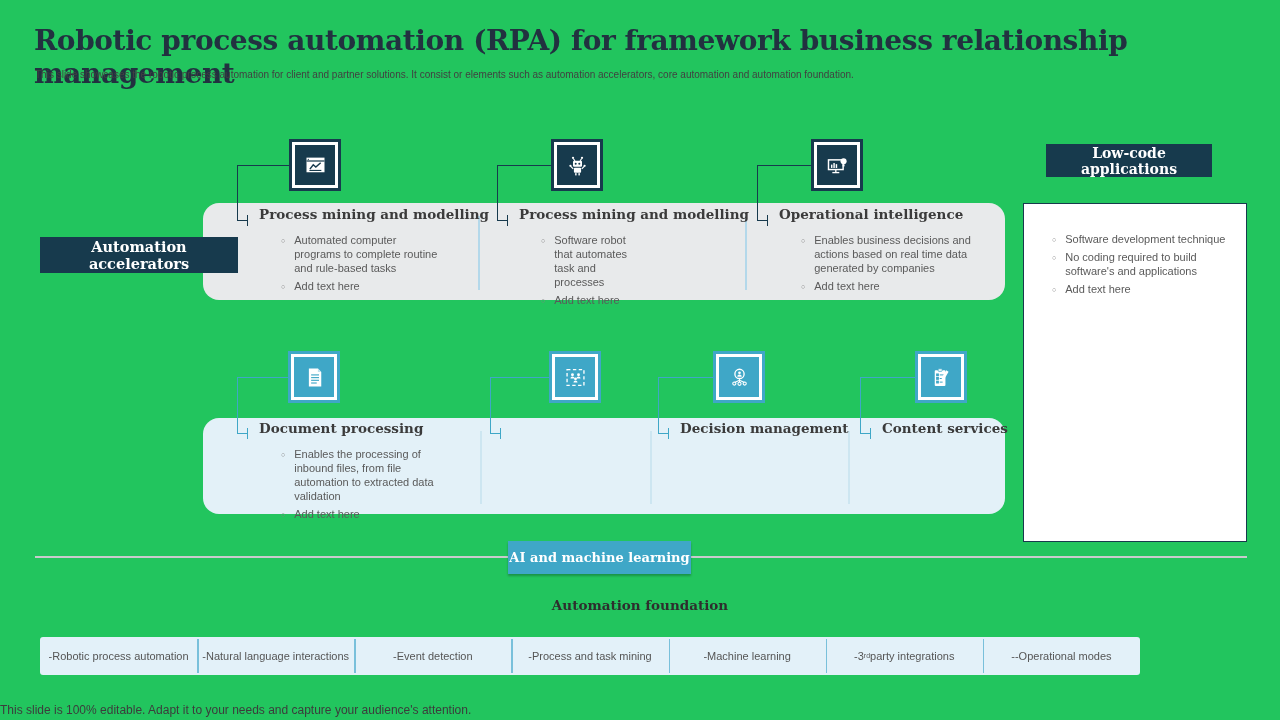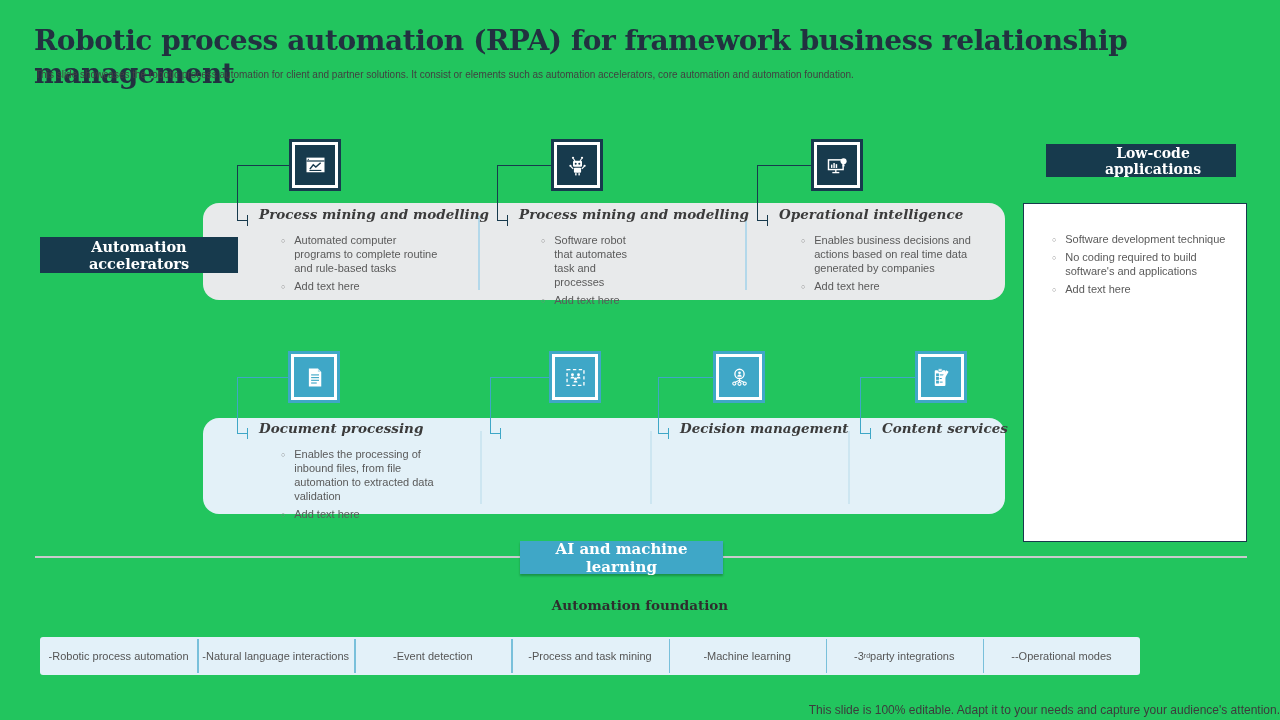--- a/index.html
+++ b/index.html
@@ -33,41 +33,41 @@
   .conn{position:absolute;border-left:1.5px solid;border-top:1.5px solid;box-sizing:border-box;}
   .conn.navy{border-color:#173a4d;}
   .conn.cyan{border-color:#3fa7c7;}
   .conn::before{content:"";position:absolute;left:-1px;bottom:-1px;width:10px;height:1.5px;}
   .conn::after{content:"";position:absolute;left:8.5px;bottom:-6px;width:1.5px;height:11px;}
   .conn.navy::before,.conn.navy::after{background:#173a4d;}
   .conn.cyan::before,.conn.cyan::after{background:#3fa7c7;}
   
   .col{position:absolute;}
   .col-head{font-family:"DejaVu Serif",serif;font-weight:700;font-size:13.5px;color:#3b3b3b;
-            padding-left:16px;margin-bottom:11px;white-space:nowrap;font-style:italic;}
+            padding-left:16px;margin-bottom:11px;white-space:nowrap;}
   ul.bullets{list-style:none;margin:12px;padding:0 0 0 26px;}
   ul.bullets li{display:flex;gap:9px;font-size:11px;color:#5a5a5a;line-height:1.27;margin-bottom:4px;}
   ul.bullets li::before{content:"○";font-size:7px;color:#828282;line-height:2;flex:0 0 auto;}
   
   .lc-box{position:absolute;left:1023px;top:203px;width:224px;height:339px;box-sizing:border-box;
           background:#fff;border:1.6px solid #173a4d;padding:17px 2px 0 8px;}
   .lc-box ul.bullets{padding-left:8px;}
   
   .hr{position:absolute;left:35px;top:556px;width:1212px;height:1.5px;background:#c9cbcd;}
-  .ai-btn{left:520px;top:541px;width:203px;height:33px;font-size:15px;
+  .ai-btn{left:508px;top:541px;width:183px;height:33px;font-size:13px;
           box-shadow:0 2px 2px rgba(0,0,0,0.25);}
   .foundation-head{position:absolute;left:0;top:597px;width:1280px;text-align:center;
           font-family:"DejaVu Serif",serif;font-weight:700;font-size:13.5px;color:#2e2e2e;}
   .strip{position:absolute;left:40px;top:637px;width:1100px;height:38px;background:#e3f1f9;
          display:flex;border-radius:3px;}
   .cell{flex:1;display:flex;align-items:center;justify-content:center;
         font-size:11px;color:#555;position:relative;text-align:center;}
   .cell + .cell::before{content:"";position:absolute;left:0;top:2px;bottom:2px;width:1.6px;background:#79c0db;}
   .cell sup{font-size:7px;line-height:0;}
-  .footer{position:absolute;left:0;top:703px;width:1280px;text-align:right;font-size:12px;color:#3c3c3c;}
+  .footer{position:absolute;left:0;top:703px;width:1280px;text-align:left;font-size:12px;color:#3c3c3c;}
 </style>
 </head>
 <body>
 
 <div id="slide">
 
   <div class="title">Robotic process automation (RPA) for framework business relationship management</div>
   <div class="subtitle">This slide showcases the robotic process automation for client and partner solutions. It consist or elements such as automation accelerators, core automation and automation foundation.</div>
 
   <div class="band band-top"></div>
@@ -152,21 +152,21 @@
     <ul class="bullets">
       <li>
           <span>Enables business decisions and actions based on real time data generated by companies</span>
         </li>
       <li>
           <span>Add text here</span>
         </li>
     </ul>
   </div>
 
-  <div class="chip navy" style="left:1046px;top:144px;width:166px;height:33px;font-size:14px;padding-left:24px;">Low-code applications</div>
+  <div class="chip navy" style="left:1046px;top:144px;width:166px;height:33px;font-size:14px;">Low-code applications</div>
   <div class="lc-box">
     <ul class="bullets">
       <li>
           <span>Software development technique</span>
         </li>
       <li>
           <span>No coding required to build software's and applications</span>
         </li>
       <li>
           <span>Add text here</span>

